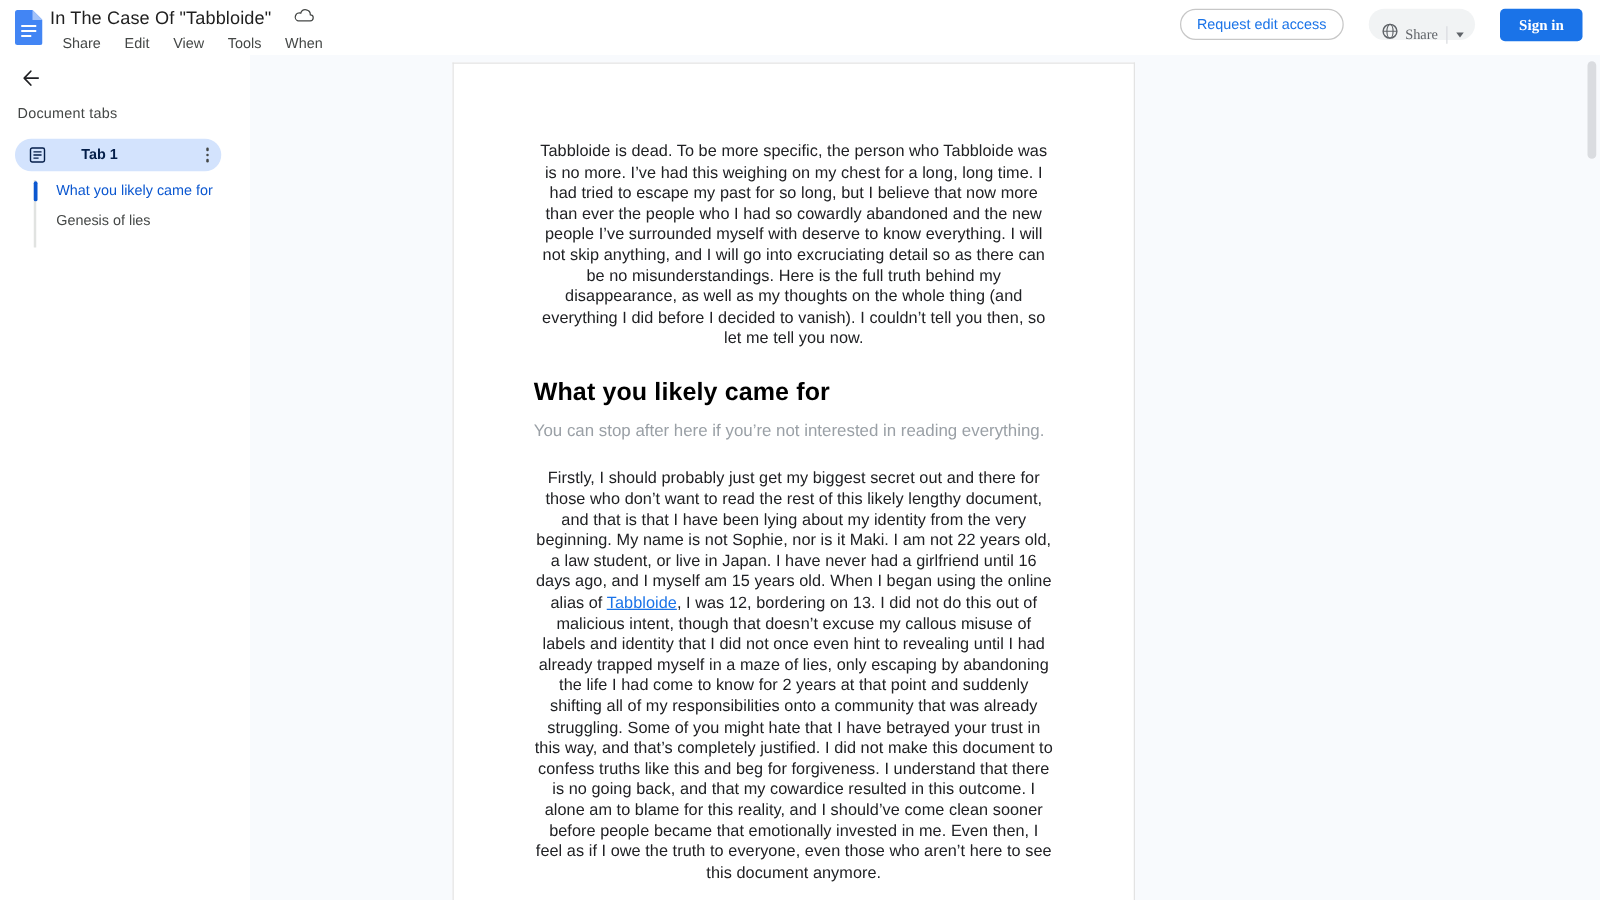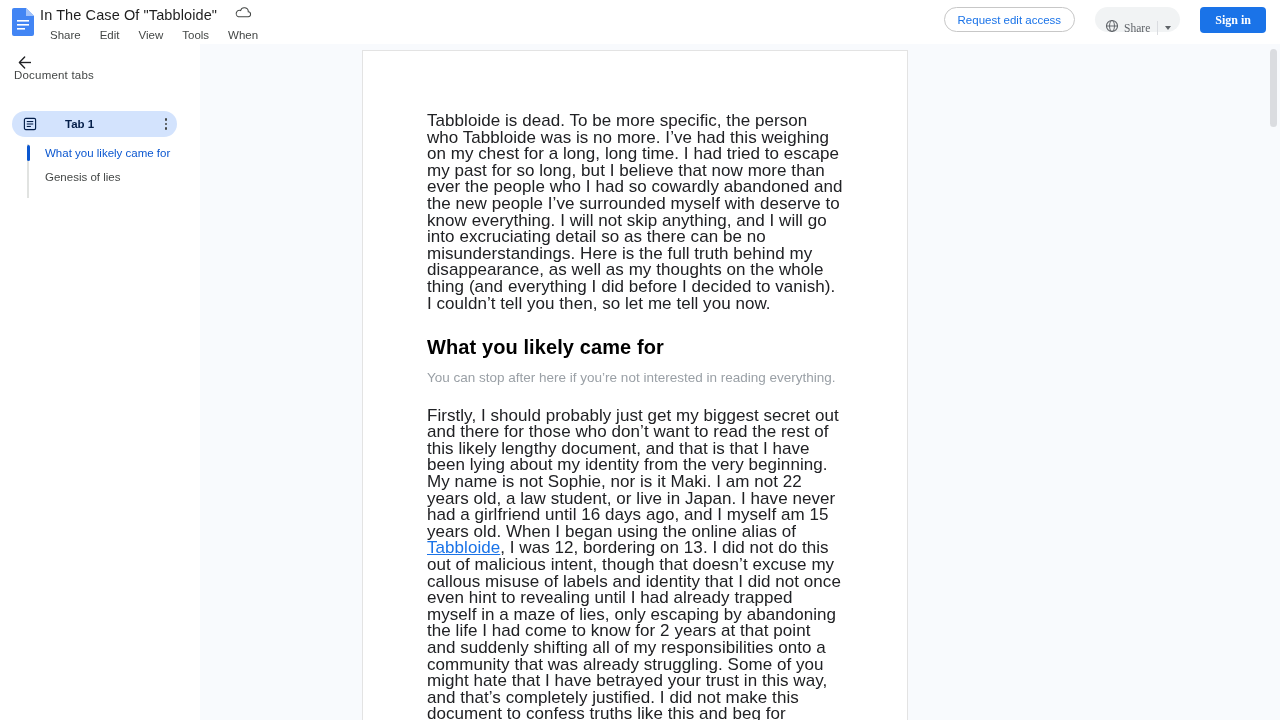--- a/index.html
+++ b/index.html
@@ -80,21 +80,21 @@
     width: 200px; height: 676px;
     background: #ffffff;
   }
   .back-arrow {
     position: absolute; left: 13px; top: 6px;
     width: 24px; height: 24px; cursor: pointer;
     display: flex; align-items: center; justify-content: center;
     border-radius: 50%;
   }
   .tabs-heading {
-    position: absolute; left: 14px; top: 25px;
+    position: absolute; left: 14px; top: 41px;
     font-size: 11.5px; color: #444746; letter-spacing: .2px;
   }
   .tab-row {
     position: absolute; left: 12px; top: 67px;
     width: 165px; height: 26px;
     background: #d3e3fd; border-radius: 13px;
     display: flex; align-items: center; cursor: pointer;
   }
   .tab-row .tab-icon { margin-left: 11px; display: flex; }
   .tab-row .tab-label {
@@ -133,23 +133,23 @@
   .page {
     position: absolute; left: 162px; top: 6px;
     width: 546px; min-height: 700px;
     background: #ffffff;
     border: 1px solid #e3e3e3;
     border-bottom: none;
   }
   .page-inner { padding: 62px 64px 0 64px; }
 
   .doc-p {
-    font-size: 17px; line-height: 16.6px;
+    font-size: 13px; line-height: 16.6px;
     color: #202124; margin: 0 0 0 0;
-    text-align: left; letter-spacing: .05px;
+    text-align: center; letter-spacing: .05px;
   }
   .doc-h1 {
     font-size: 20px; font-weight: bold; color: #000000;
     margin: 22px 0 0 0; line-height: 26px; letter-spacing: .1px;
   }
   .doc-sub {
     font-size: 13.5px; color: #9aa0a6; line-height: 18.5px;
     margin: 9px 0 0 0;
   }
   .doc-body { margin-top: 20px; }

